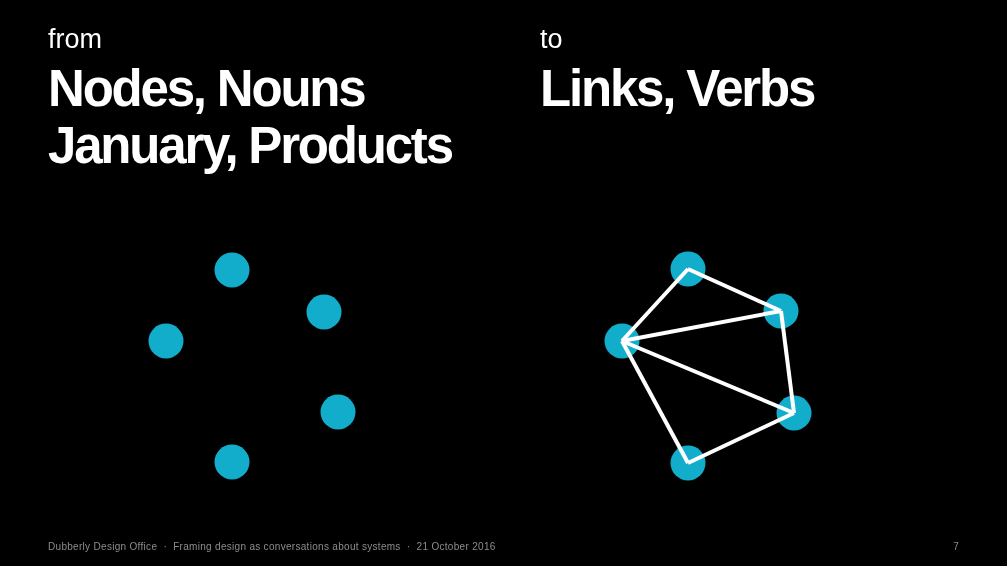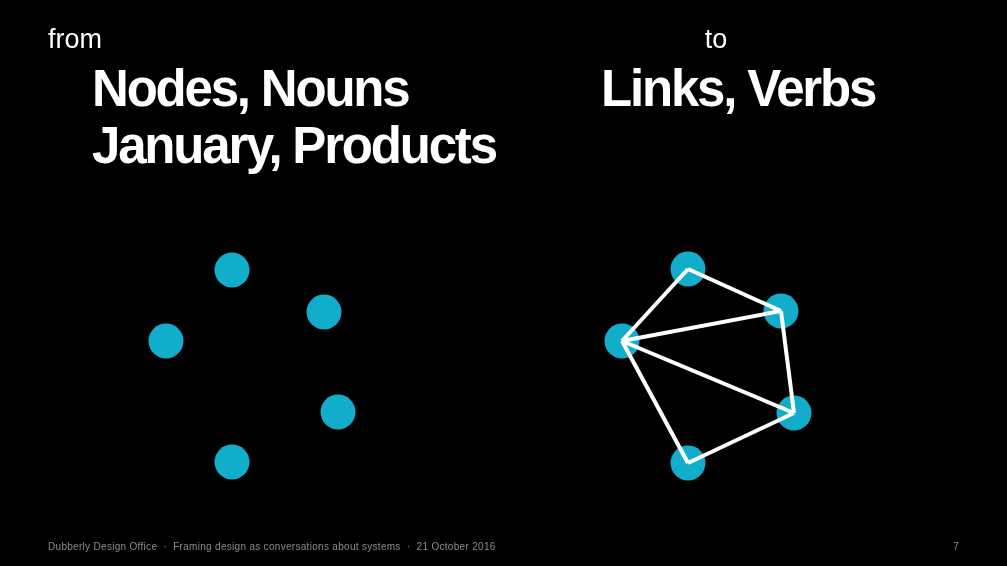--- a/index.html
+++ b/index.html
@@ -18,35 +18,34 @@
     overflow: hidden;
     position: relative;
   }
   .slide {
     position: absolute; inset: 0;
     background: var(--background);
     padding-left: 48px;
   }
   .col { position: absolute; top: 18px; }
   .col-left  { left: 48px; }
-  .col-right { left: 557px; text-align: center; }
+  .col-right { left: 540px; }
   .kicker {
     color: var(--text);
     font-size: 27px;
     font-weight: 400;
     line-height: 42px;
     letter-spacing: 0;
   }
   .title {
     color: var(--text);
     font-size: 51px;
     font-weight: 700;
     line-height: 57px;
     letter-spacing: -2.2px;
-    margin-left: 44px;
   }
   .diagram-svg {
     position: absolute; left: 0; top: 0;
     width: 1007px; height: 566px;
   }
   .footer {
     position: absolute;
     left: 48px; right: 48px; top: 541px;
     display: flex;
     justify-content: space-between;

